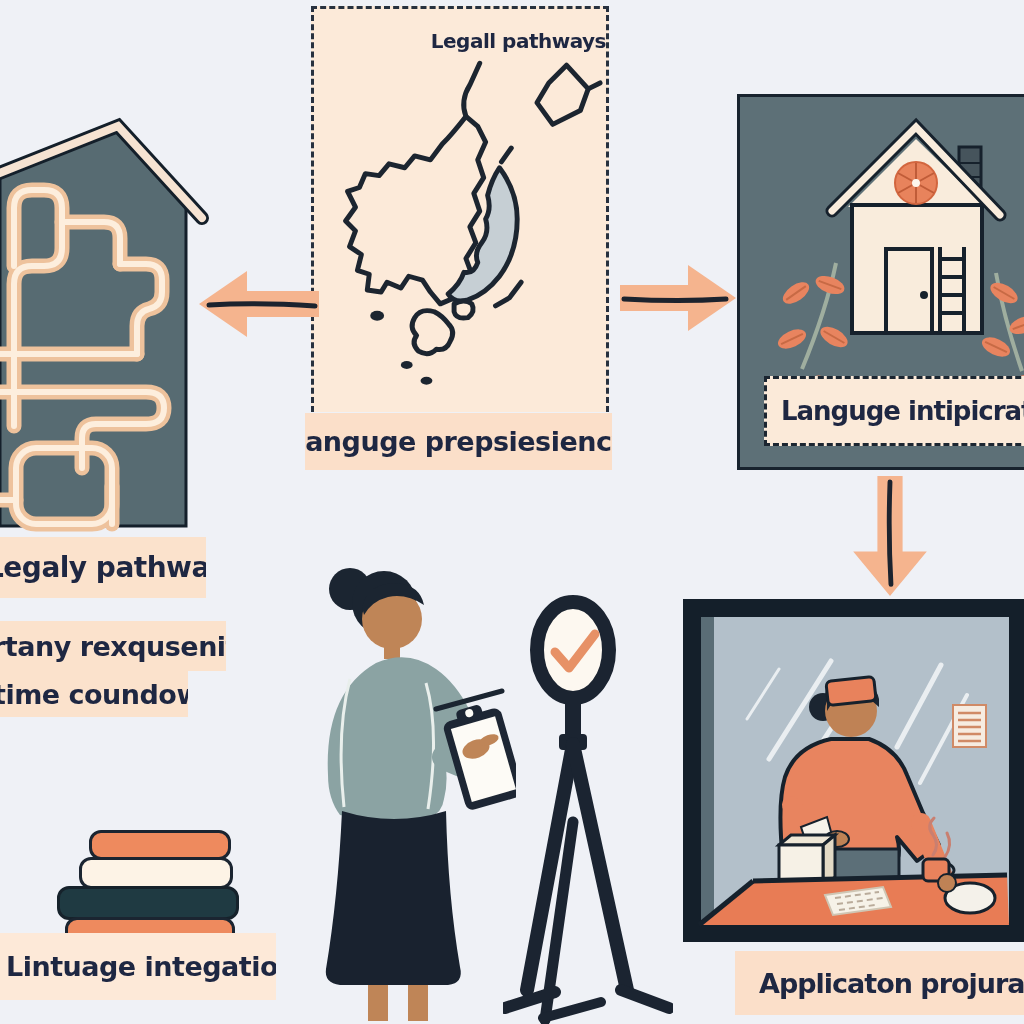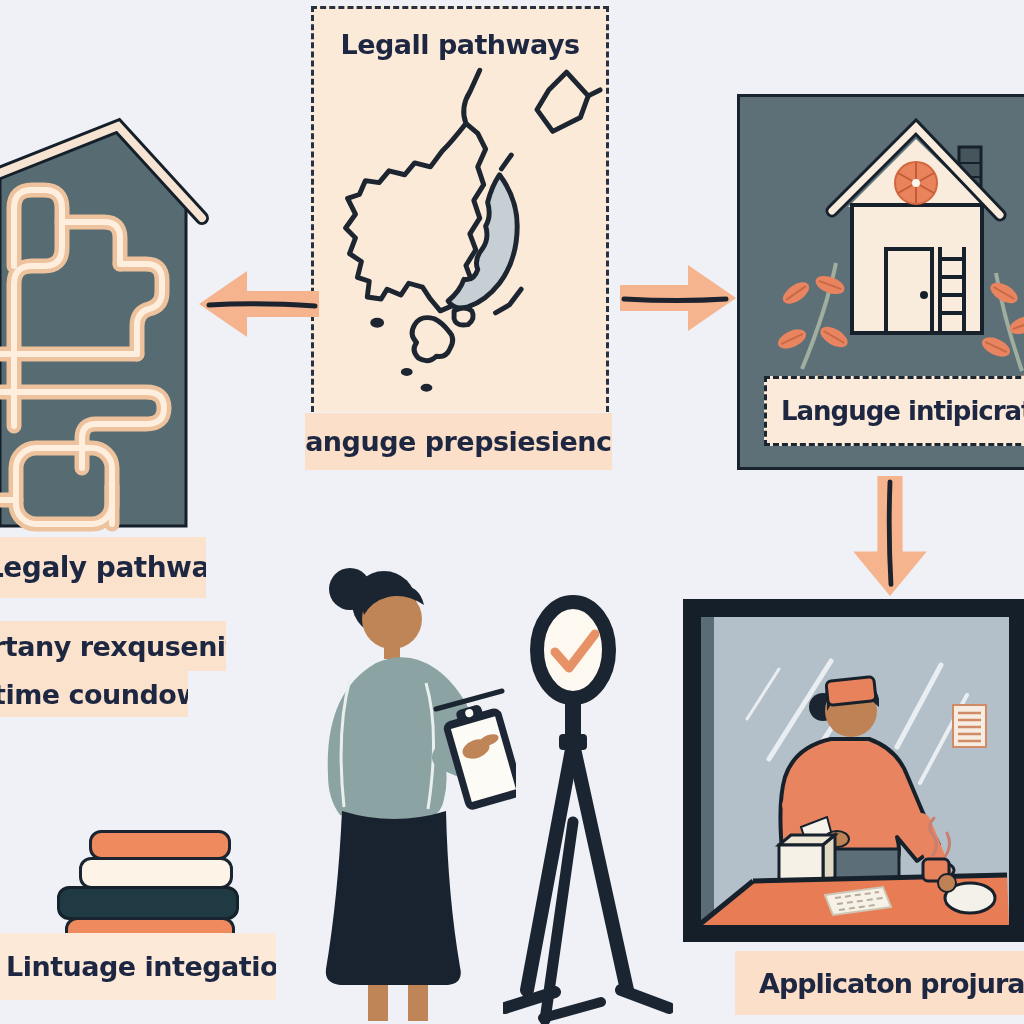--- a/index.html
+++ b/index.html
@@ -3,21 +3,21 @@
 <meta charset="utf-8">
 <style>
   html,body{margin:0;padding:0;background:#eff1f6;}
   #stage{position:relative;width:1024px;height:1024px;overflow:hidden;background:#eff1f6;
          font-family:"DejaVu Sans","Liberation Sans",sans-serif;}
   .abs{position:absolute;}
   .bar{position:absolute;display:flex;align-items:center;color:#1e2742;font-weight:700;
        white-space:nowrap;overflow:hidden;letter-spacing:-0.5px;}
   .panel-cream{position:absolute;background:#fcead9;border:3px dashed #27313f;border-bottom:none;}
   .panel-slate{position:absolute;background:#5d7077;border:3px solid #18232e;}
-  .ptitle{text-align:center;color:#1e2742;font-weight:700;font-size:27px;padding-top:20px;letter-spacing:-0.5px;}
+  .ptitle{text-align:right;color:#1e2742;font-weight:700;font-size:20px;padding-top:20px;letter-spacing:-0.5px;}
   svg{display:block;}
 </style>
 </head>
 <body>
 
 <div id="stage">
 
   <svg class="abs" style="left:0;top:96px" width="235" height="442" viewBox="0 0 235 442">
     <polygon points="0,72 118,32 186,104 186,430 0,430" fill="#576b72" stroke="#141f2a" stroke-width="3"></polygon>
     <path d="M-8 80 L118 30 L202 122" stroke="#141f2a" stroke-width="14" fill="none" stroke-linecap="round"></path>

